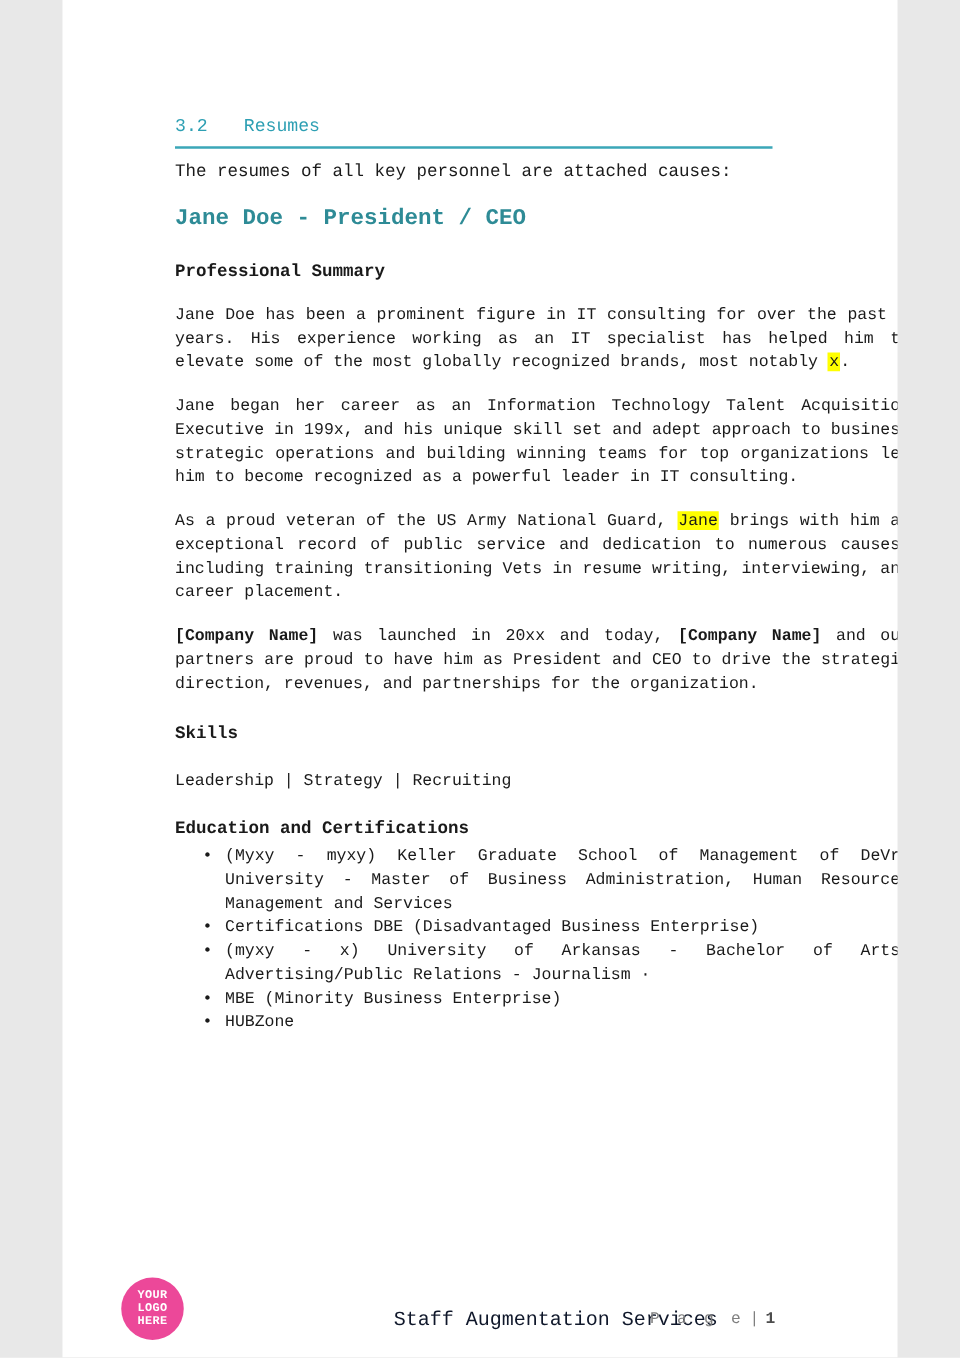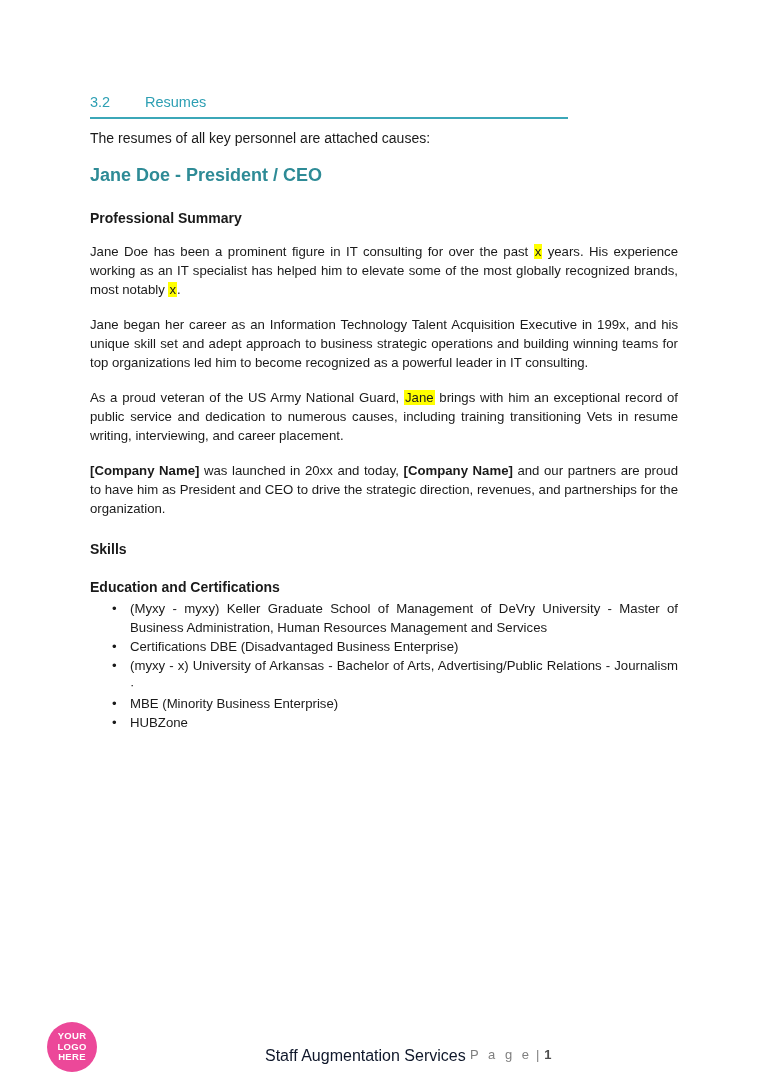--- a/index.html
+++ b/index.html
@@ -1,22 +1,22 @@
 <!DOCTYPE html>
 <html><head>
 <meta charset="utf-8">
 <style>
   * { margin: 0; padding: 0; box-sizing: border-box; }
   html, body { background: #e8e8e8; }
   .page {
     position: relative;
-    width: 768px;
+    width: 668px;
     height: 1086px;
     background: #ffffff;
-    font-family: Liberation Sans, sans-serif;
+    font-family: Liberation Mono, monospace;
     color: #1a1a1a;
     overflow: hidden;
     margin: 0 auto;
   }
   .content {
     position: absolute;
     left: 90px;
     top: 94px;
     width: 588px;
   }
@@ -141,20 +141,21 @@
     <p class="body-para"><span>Jane Doe has been a prominent figure in IT consulting for over the past </span><span class="hl">x</span><span> years. His experience working as an IT specialist has helped him to elevate some of the most globally recognized brands, most notably </span><span class="hl">x</span><span>.</span></p>
 
     <p class="body-para">Jane began her career as an Information Technology Talent Acquisition Executive in 199x, and his unique skill set and adept approach to business strategic operations and building winning teams for top organizations led him to become recognized as a powerful leader in IT consulting.</p>
 
     <p class="body-para"><span>As a proud veteran of the US Army National Guard, </span><span class="hl">Jane</span><span> brings with him an exceptional record of public service and dedication to numerous causes, including training transitioning Vets in resume writing, interviewing, and career placement.</span></p>
 
     <p class="body-para"><span class="b">[Company Name]</span><span> was launched in 20xx and today, </span><span class="b">[Company Name]</span><span> and our partners are proud to have him as President and CEO to drive the strategic direction, revenues, and partnerships for the organization.</span></p>
 
     <h3 class="sub-heading skills-heading">Skills</h3>
 
+    <p class="skills-line1">Leadership | Strategy | Recruiting</p>
 
     <h3 class="sub-heading edu-heading">Education and Certifications</h3>
 
     <ul class="edu-list">
       <li>(Myxy - myxy) Keller Graduate School of Management of DeVry University - Master of Business Administration, Human Resources Management and Services</li>
       <li>Certifications DBE (Disadvantaged Business Enterprise)</li>
       <li>(myxy - x) University of Arkansas - Bachelor of Arts, Advertising/Public Relations - Journalism ·</li>
       <li>MBE (Minority Business Enterprise)</li>
       <li>HUBZone</li>
     </ul>

